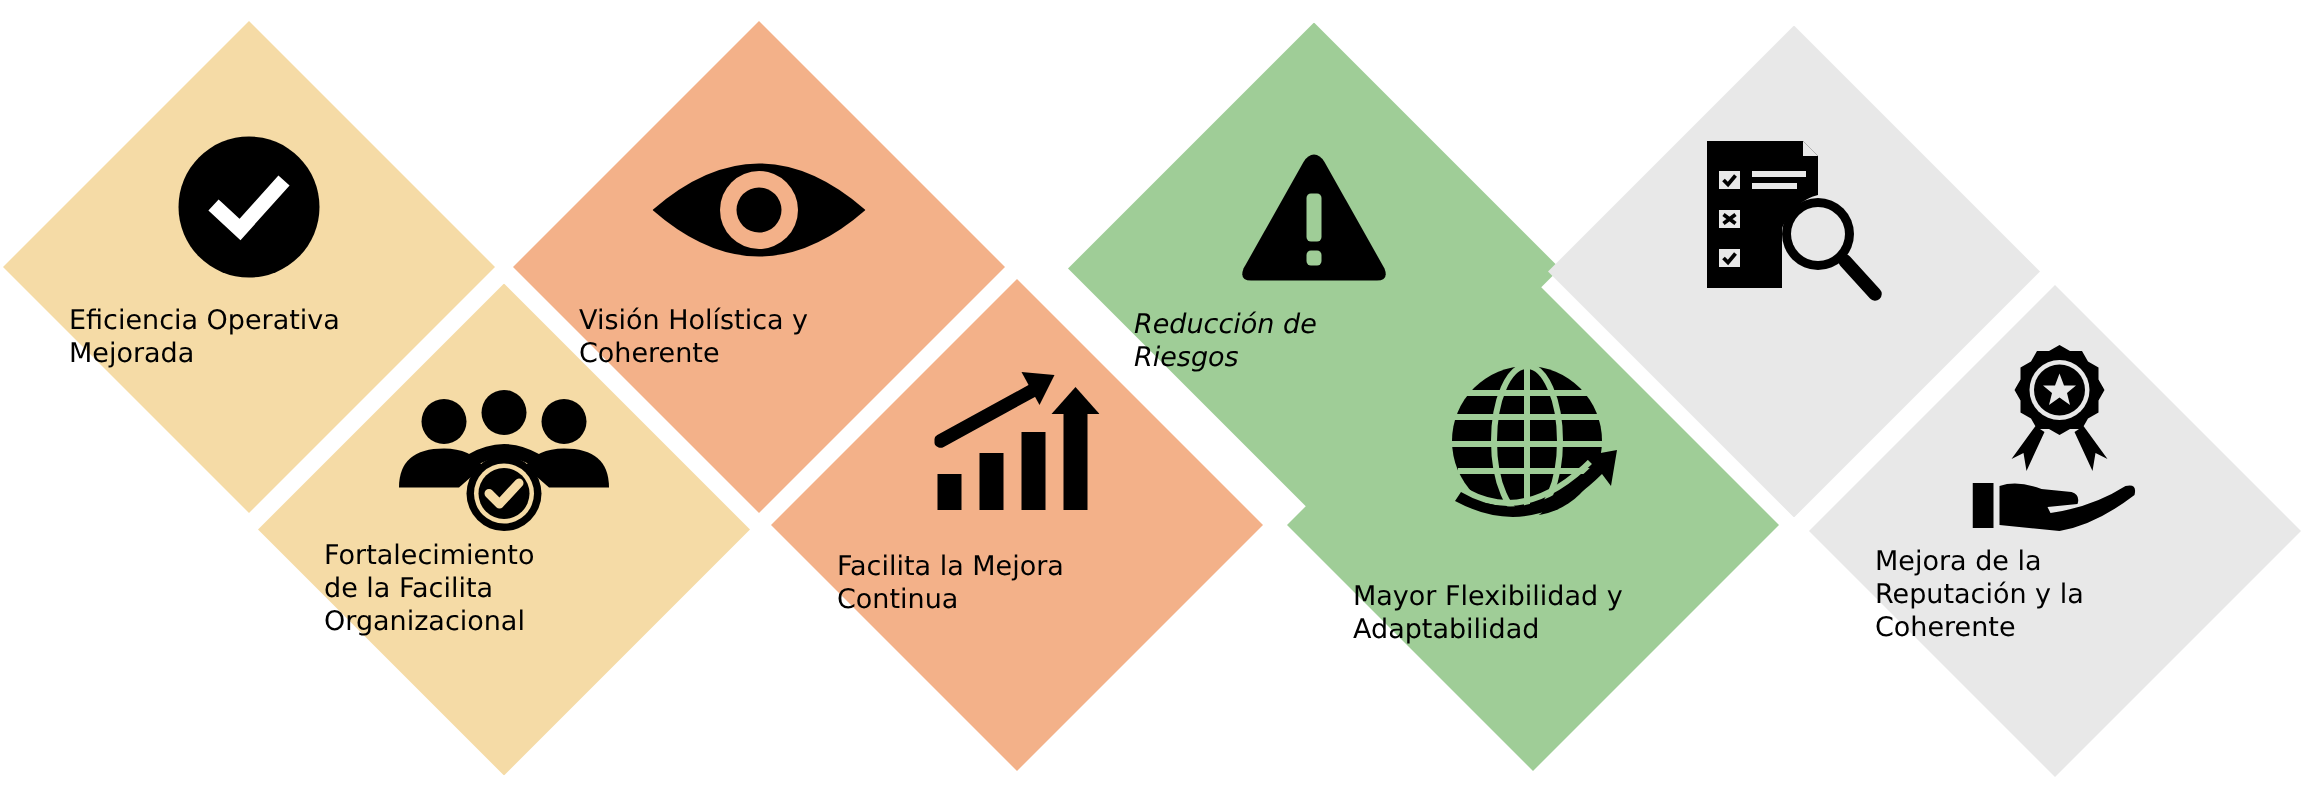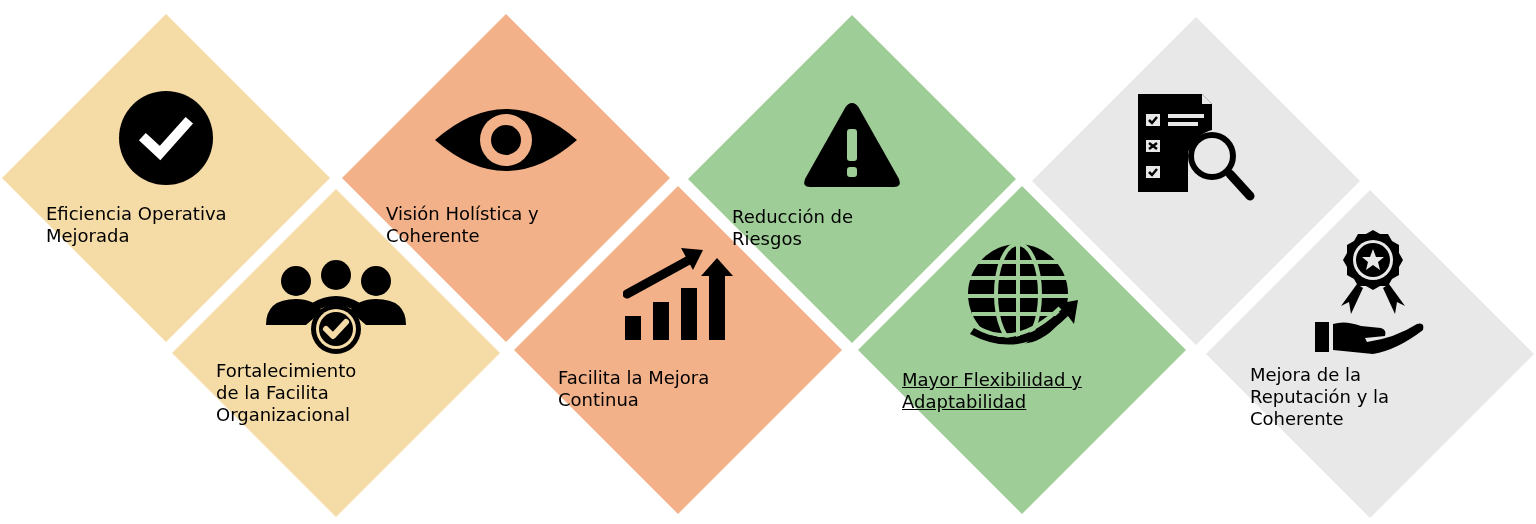--- a/index.html
+++ b/index.html
@@ -76,21 +76,21 @@
       <svg width="142" height="76" viewBox="0 0 142 76">
         <path d="M0 38 Q71 -24 142 38 Q71 100 0 38 Z" fill="#000"></path>
         <circle cx="71" cy="38" r="26" fill="#f3b189"></circle>
         <circle cx="71" cy="38" r="15" fill="#000"></circle>
       </svg>
     </div>
     <div class="label" style="top:189px;">Visión Holística y
 Coherente</div>
   </div>
 
-  <div class="diamond" style="left:688px; top:15px;">
+  <div class="diamond" style="left:712px; top:15px;font-style:italic;">
     <div class="shape" style="background:#9fcd97;"></div>
     <div class="icon" style="top:84px;">
       <svg width="100" height="90" viewBox="0 0 100 90">
         <path d="M50 4 Q54 4 57 9 L97 80 Q100 88 92 88 L8 88 Q0 88 3 80 L43 9 Q46 4 50 4 Z" fill="#000"></path>
         <rect x="45" y="30" width="10" height="32" rx="3" fill="#9fcd97"></rect>
         <rect x="45" y="68" width="10" height="10" rx="3" fill="#9fcd97"></rect>
       </svg>
     </div>
     <div class="label" style="top:191px;">Reducción de
 Riesgos</div>
@@ -106,21 +106,21 @@
           <line x1="52" y1="0" x2="52" y2="100"></line>
           <line x1="4" y1="34" x2="100" y2="34"></line>
           <line x1="2" y1="52" x2="102" y2="52"></line>
           <line x1="6" y1="70" x2="98" y2="70"></line>
           <line x1="12" y1="18" x2="92" y2="18"></line>
           <path d="M12 84 Q52 106 96 62"></path>
         </g>
         <path d="M8 84 Q52 110 96 66 L90 60 L112 56 L108 80 L102 72 Q56 118 4 90 Z" fill="#000"></path>
       </svg>
     </div>
-    <div class="label" style="top:183px;text-decoration:underline;">Mayor Flexibilidad y
+    <div class="label" style="top:201px;">Mayor Flexibilidad y
 Adaptabilidad</div>
   </div>
 
   <div class="diamond" style="left:1032px; top:17px;">
     <div class="shape" style="background:#e8e8e8;"></div>
     <div class="icon" style="top:77px;">
       <svg width="120" height="112" viewBox="0 0 120 112">
         <path d="M2 0 L66 0 L76 10 L76 36 Q60 40 52 58 L52 98 L2 98 Z" fill="#000"></path>
         <polygon points="66,0 76,10 66,10" fill="#e8e8e8"></polygon>
         <rect x="10" y="20" width="14" height="12" fill="#e8e8e8"></rect>

